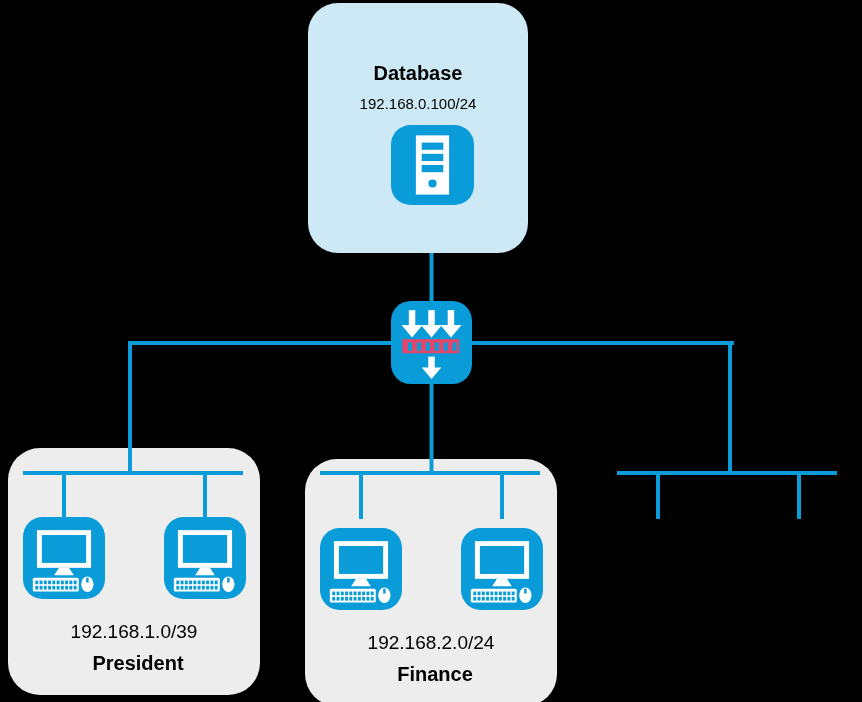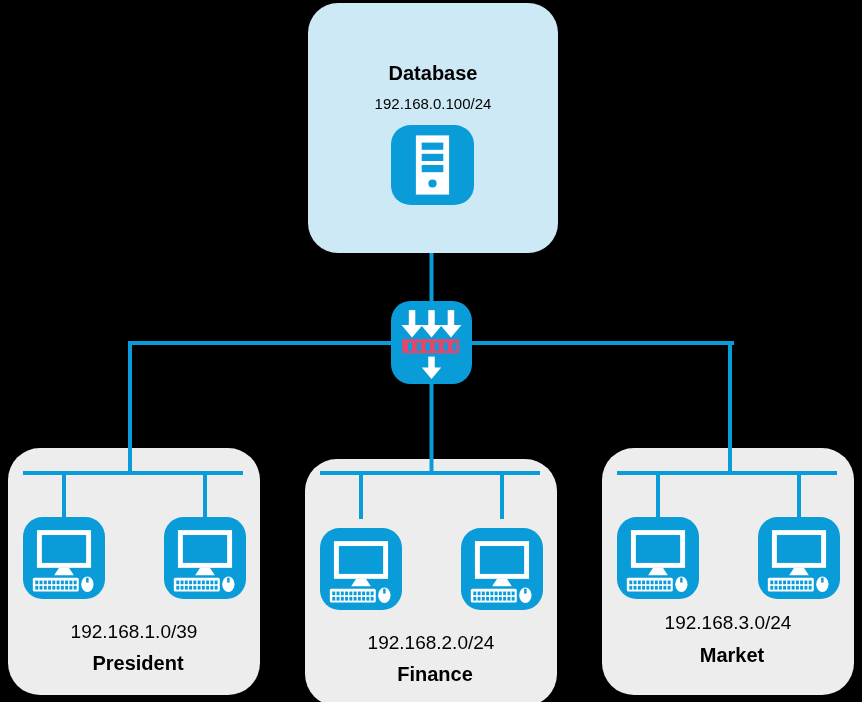--- a/index.html
+++ b/index.html
@@ -17,21 +17,21 @@
     width: 862px;
     height: 702px;
     background: var(--bg);
     font-family: "Liberation Sans", sans-serif;
     color: var(--text);
     overflow: hidden;
   }
   .card { position: absolute; }
   .db-card {
     left: 308px; top: 3px;
-    width: 250px; height: 250px;
+    width: 220px; height: 250px;
     background: var(--lightblue);
     border-radius: 30px;
     z-index: 1;
   }
   .dept-card {
     top: 448px;
     width: 252px; height: 247px;
     background: var(--gray);
     border-radius: 32px;
     z-index: 1;
@@ -200,24 +200,14 @@
     <svg class="ws ws-0" viewBox="0 0 100 100" preserveAspectRatio="none">
         <use href="#icon-workstation"></use>
       </svg>
     <svg class="ws ws-1" viewBox="0 0 100 100" preserveAspectRatio="none">
         <use href="#icon-workstation"></use>
       </svg>
     <div class="dept-ip">192.168.2.0/24</div>
     <div class="dept-label">Finance</div>
   </div>
 
-  <div class="card dept-card dept-2">
-    <svg class="ws ws-0" viewBox="0 0 100 100" preserveAspectRatio="none">
-        <use href="#icon-workstation"></use>
-      </svg>
-    <svg class="ws ws-1" viewBox="0 0 100 100" preserveAspectRatio="none">
-        <use href="#icon-workstation"></use>
-      </svg>
-    <div class="dept-ip">192.168.3.0/24</div>
-    <div class="dept-label">Market</div>
-  </div>
 
 </div>
 
 </body></html>

